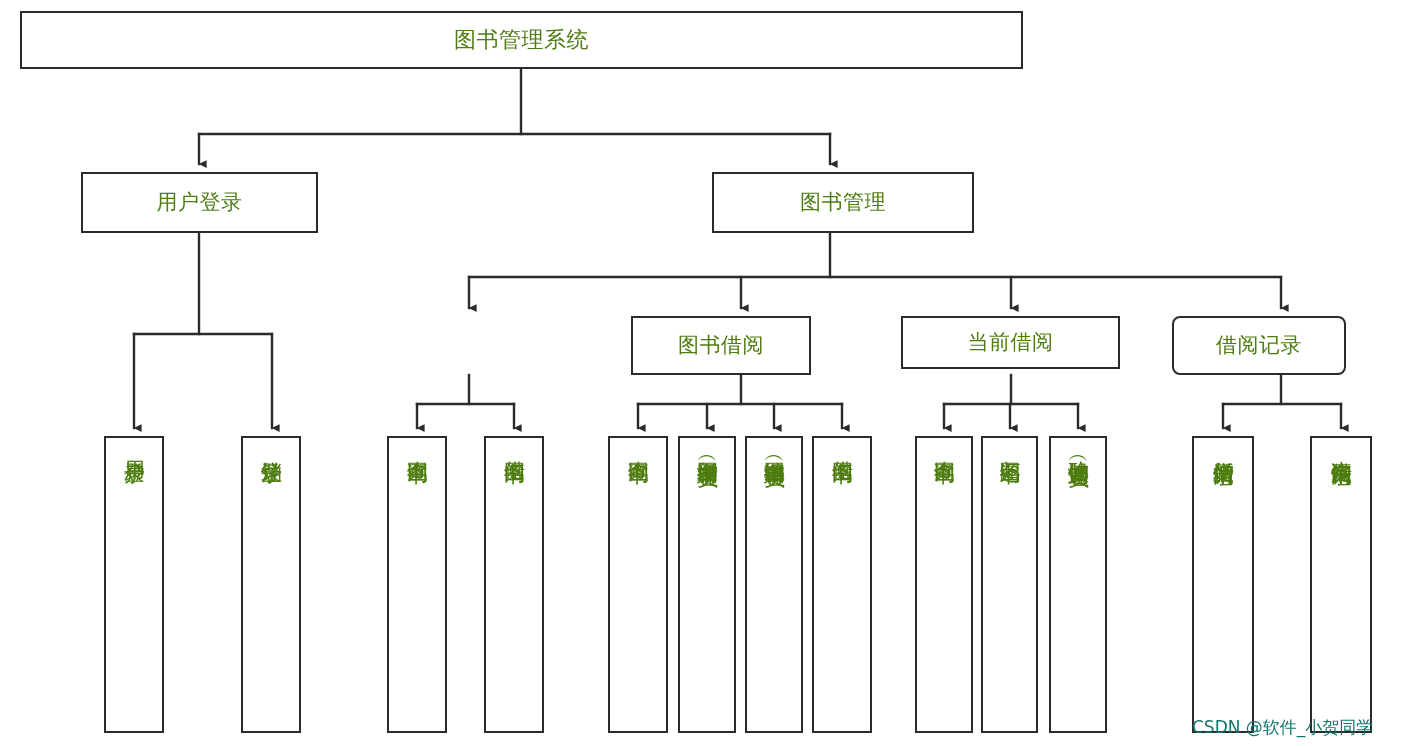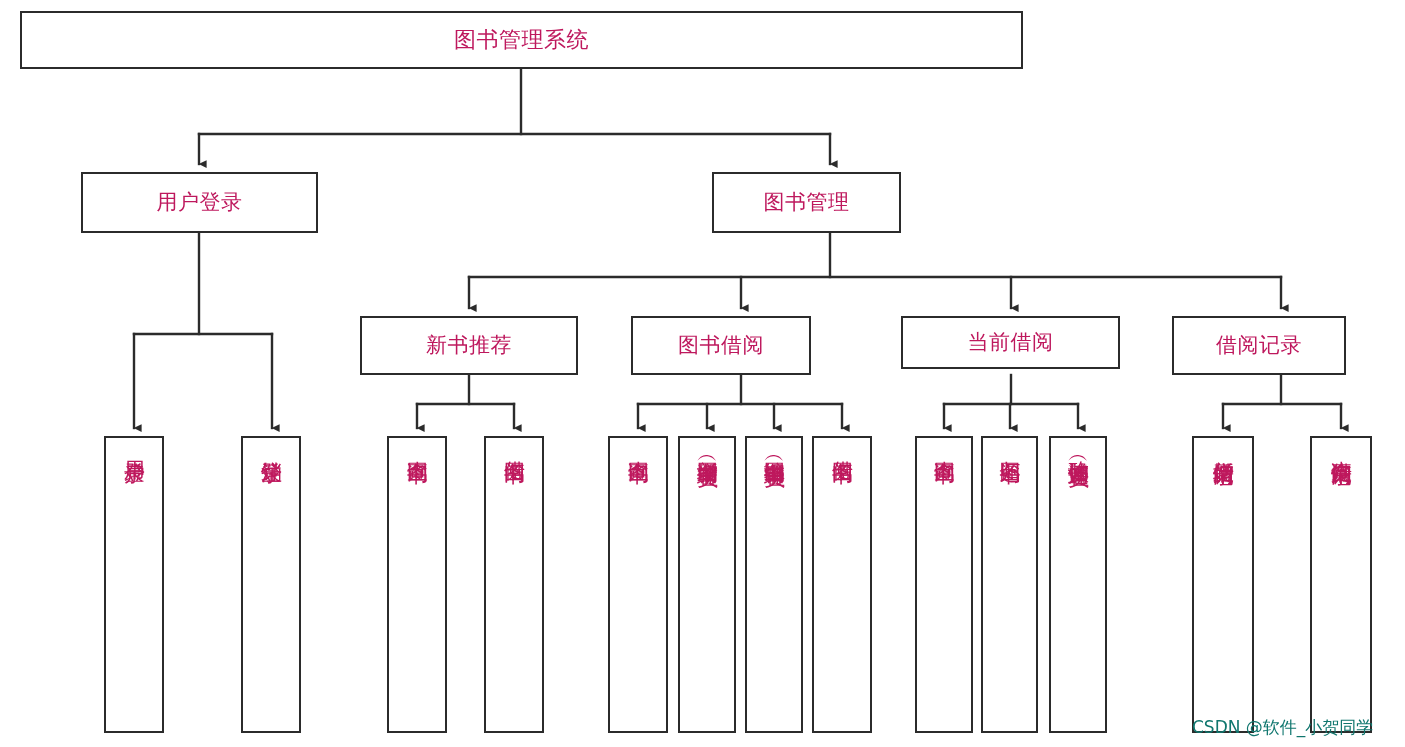--- a/index.html
+++ b/index.html
@@ -36,21 +36,21 @@
     align-items: center;
     justify-content: center;
     color: #2b2b2b;
     z-index: 2;
   }
   .node .label {
     display: block;
     text-align: left;
     line-height: 1.06;
     letter-spacing: 0.5px;
-    color: #be185d;
+    color: #4d7c0f;
   }
   .node.horizontal .label {
     writing-mode: horizontal-tb;
     font-size: 21px;
   }
   .node.root .label { font-size: 22px; }
   .node.vertical {
     align-items: flex-start;
     padding-top: 6px;
   }
@@ -128,34 +128,31 @@
     </g>
   </svg>
 
   <div class="node horizontal root" style="left:20px; top:11px; width:1003px; height:58px;">
     <span class="label">图书管理系统</span>
   </div>
 
   <div class="node horizontal" style="left:81px; top:172px; width:237px; height:61px;">
     <span class="label">用户登录</span>
   </div>
-  <div class="node horizontal" style="left:712px; top:172px; width:189px; height:61px;">
+  <div class="node horizontal" style="left:712px; top:172px; width:262px; height:61px;">
     <span class="label">图书管理</span>
   </div>
 
-  <div class="node horizontal" style="left:360px; top:316px; width:218px; height:59px;">
-    <span class="label">新书推荐</span>
-  </div>
   <div class="node horizontal" style="left:631px; top:316px; width:180px; height:59px;">
     <span class="label">图书借阅</span>
   </div>
   <div class="node horizontal" style="left:901px; top:316px; width:219px; height:53px;">
     <span class="label">当前借阅</span>
   </div>
-  <div class="node horizontal" style="left:1172px; top:316px; width:174px; height:59px;">
+  <div class="node horizontal" style="left:1172px; top:316px; width:174px; height:59px;border-radius:8px;">
     <span class="label">借阅记录</span>
   </div>
 
   <div class="node vertical" style="left:104px; top:436px; width:60px; height:297px;">
     <span class="label">用户登录</span>
   </div>
   <div class="node vertical" style="left:241px; top:436px; width:60px; height:297px;">
     <span class="label">注销登录</span>
   </div>
   <div class="node vertical" style="left:387px; top:436px; width:60px; height:297px;">

